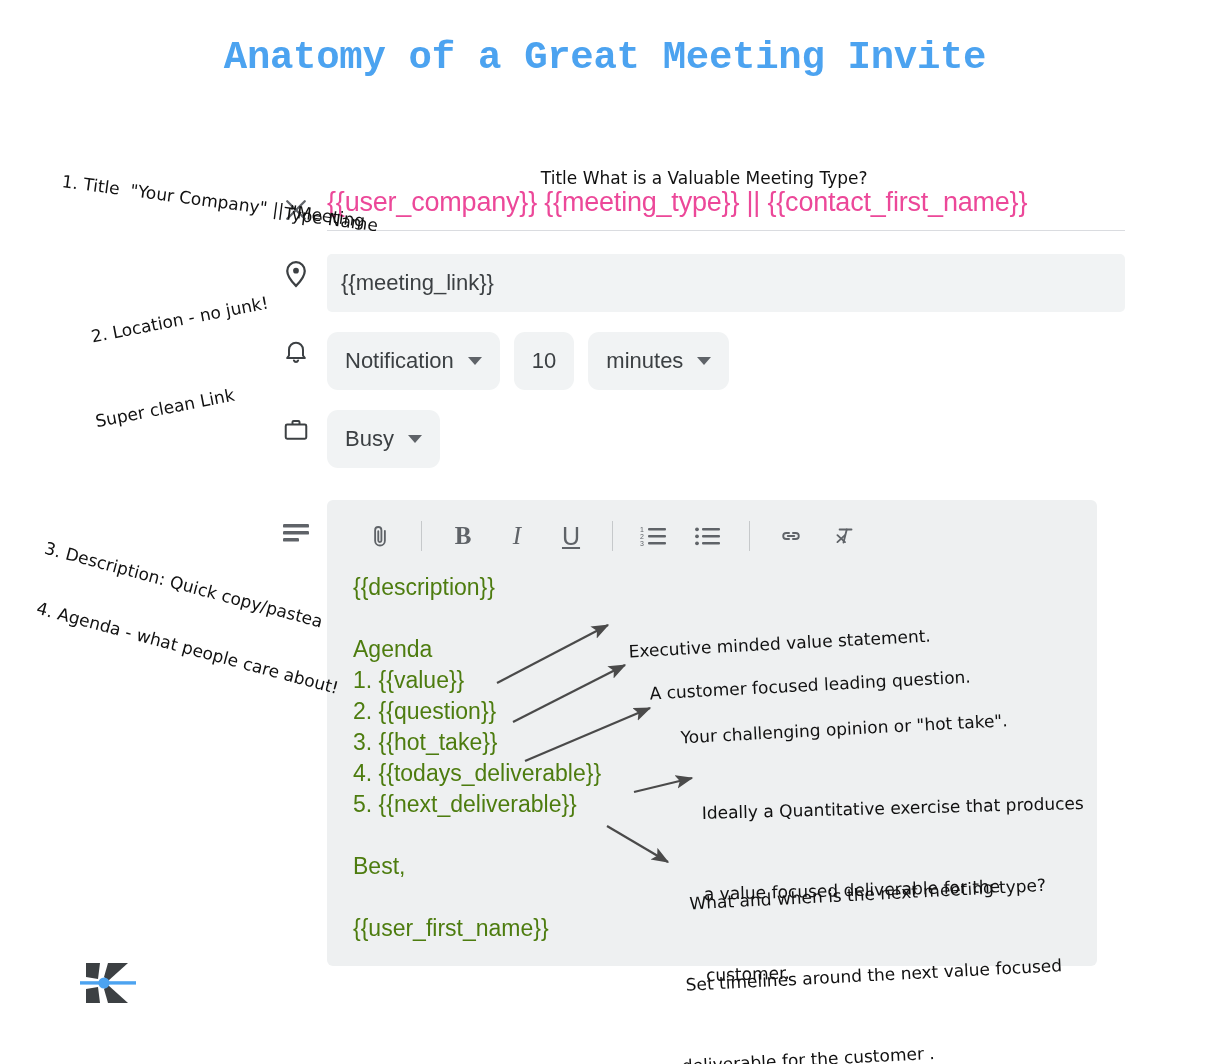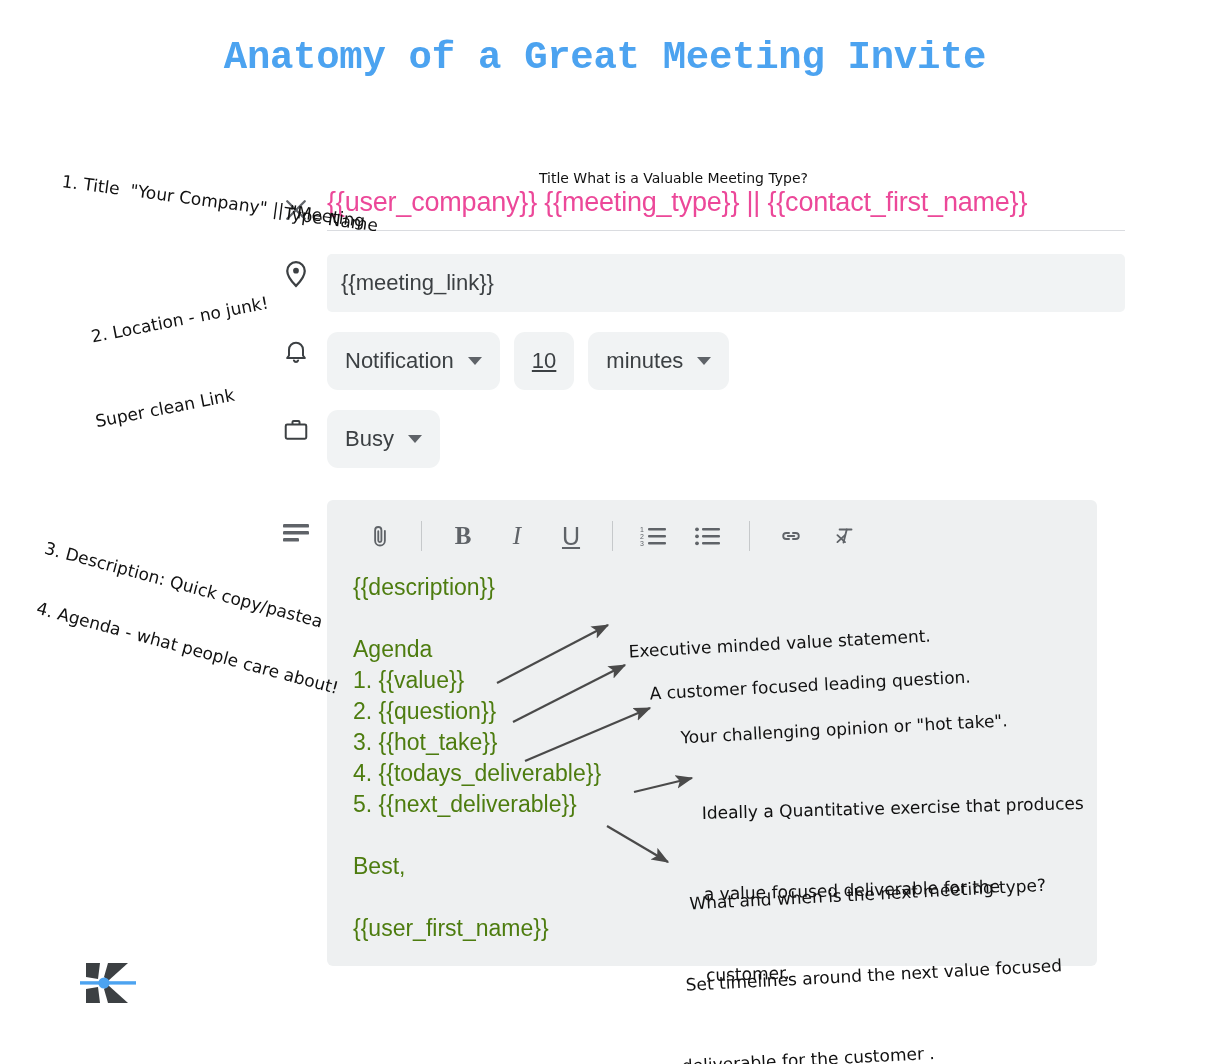--- a/index.html
+++ b/index.html
@@ -94,21 +94,21 @@
     box-sizing: border-box;
   }
   .chip .caret {
     margin-left: 14px;
     width: 0; height: 0;
     border-left: 7px solid transparent;
     border-right: 7px solid transparent;
     border-top: 8px solid #5f6368;
     display: inline-block;
   }
-  .chip-plain { justify-content: center; text-decoration: underline; }
+  .chip-plain { justify-content: center; }
 
   
   .desc-panel {
     background: #eef0f1;
     border-radius: 6px;
     margin-top: 6px;
     padding: 0 0 22px 0;
     width: 770px;
     box-sizing: border-box;
   }
@@ -338,21 +338,21 @@
   </g>
 </svg>
 
 <div class="hand" style="left:56px; top:144px; transform: rotate(7.5deg); font-size:17px;">
   <span>1. Title  "Your Company" || "Meeting</span>
 </div>
 <div class="hand" style="left:278px; top:176px; transform: rotate(7.5deg); font-size:17px;">
   <span>Type Name</span>
 </div>
 
-<div class="hand" style="left:530px; top:142px; font-size:14px;">
+<div class="hand" style="left:530px; top:142px; font-size:17px;">
   <span>Title What is a Valuable Meeting Type?</span>
 </div>
 
 <div class="hand" style="left:78px; top:268px; transform: rotate(-11deg); font-size:17px; line-height:28px;">
   <div>2. Location - no junk!</div>
   <div style="margin-left:-12px;">Super clean Link</div>
 </div>
 
 <div class="hand" style="left:44px; top:510px; transform: rotate(15deg); font-size:17px;">
   <span>3. Description: Quick copy/pastea</span>

